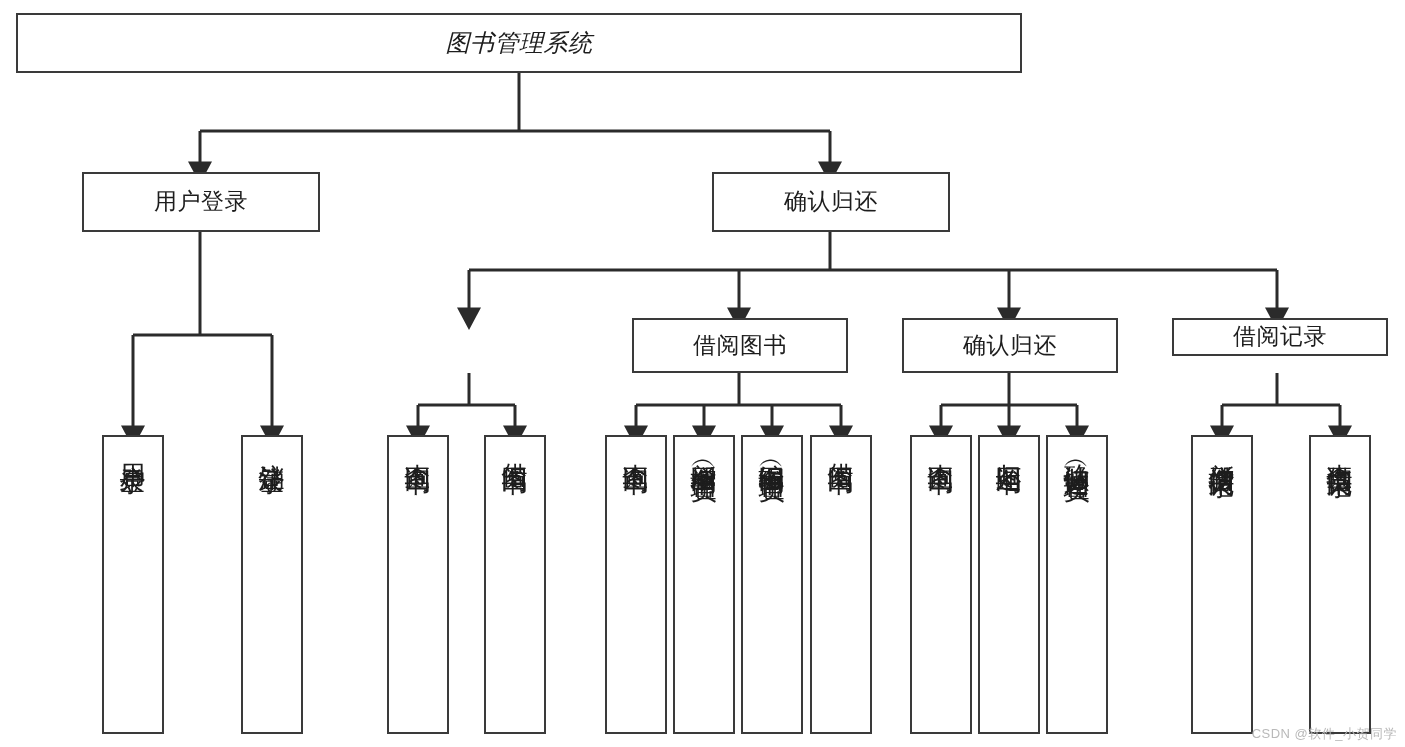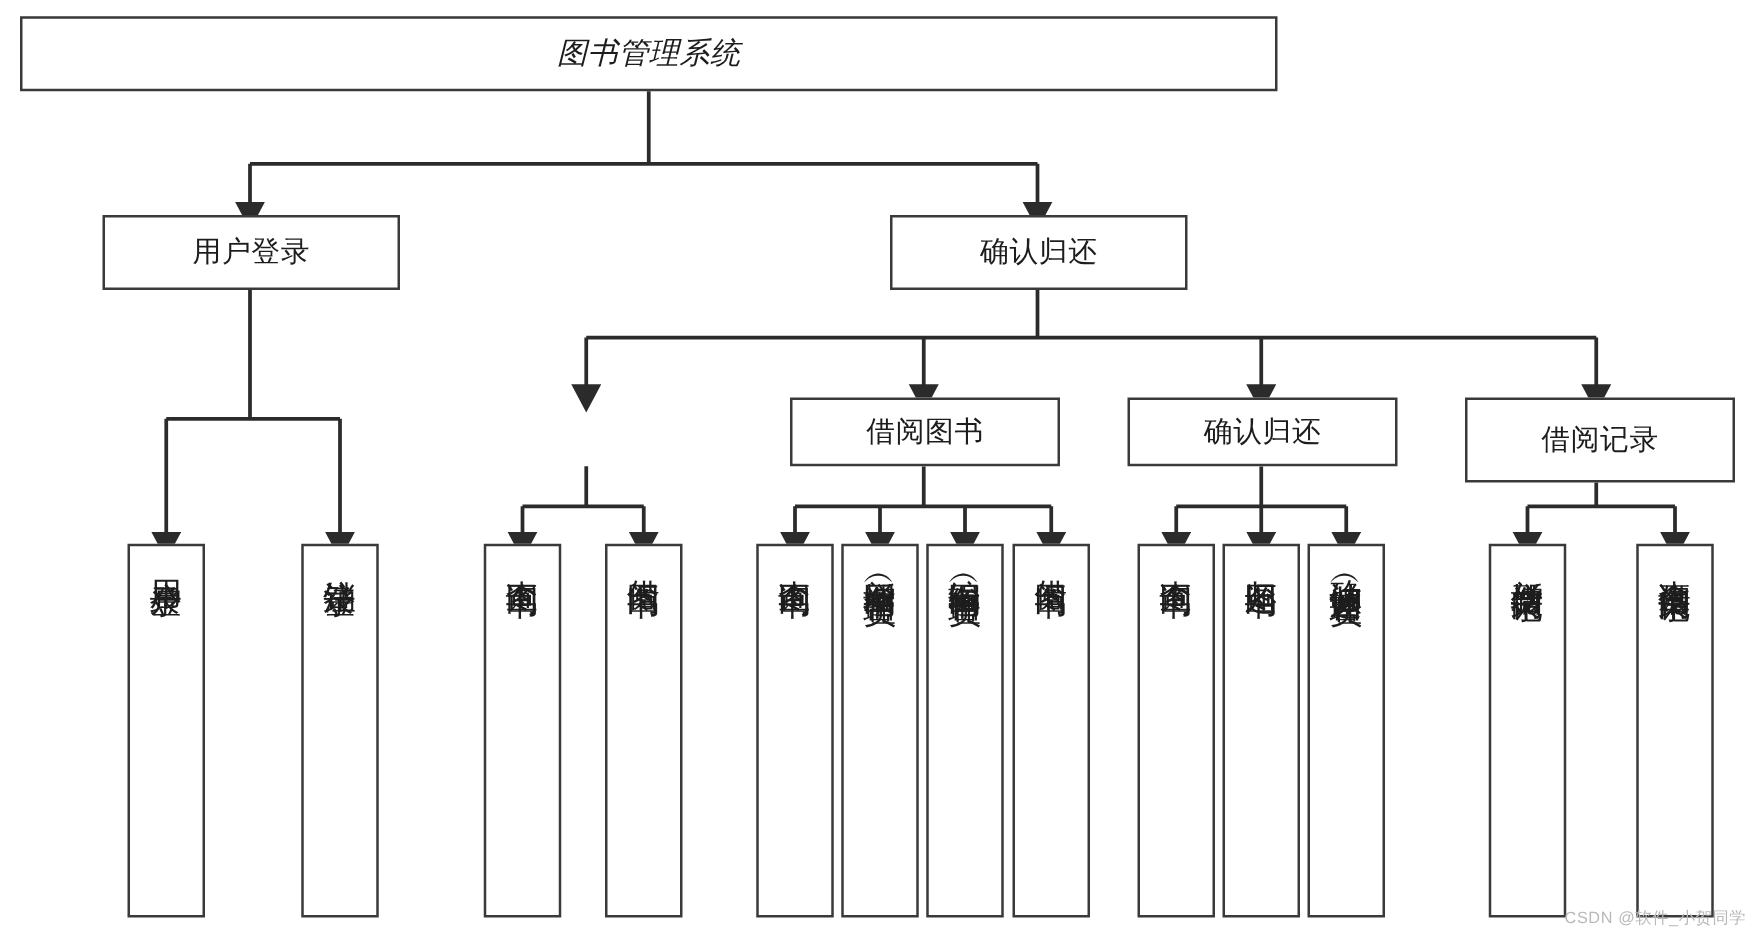--- a/index.html
+++ b/index.html
@@ -141,21 +141,21 @@
   <div class="node horizontal" style="left:712px; top:172px; width:238px; height:60px;">
     <span class="node-label">确认归还</span>
   </div>
 
   <div class="node horizontal" style="left:632px; top:318px; width:216px; height:55px;">
     <span class="node-label">借阅图书</span>
   </div>
   <div class="node horizontal" style="left:902px; top:318px; width:216px; height:55px;">
     <span class="node-label">确认归还</span>
   </div>
-  <div class="node horizontal" style="left:1172px; top:318px; width:216px; height:68px;justify-content:center;">
+  <div class="node horizontal" style="left:1172px; top:318px; width:216px; height:38px;justify-content:center;">
     <span class="node-label">借阅记录</span>
   </div>
 
   <div class="node vertical" style="left:102px; top:435px; width:62px; height:299px;">
     <span class="node-label">用户登录</span>
   </div>
   <div class="node vertical" style="left:241px; top:435px; width:62px; height:299px;">
     <span class="node-label">注销登录</span>
   </div>
 

